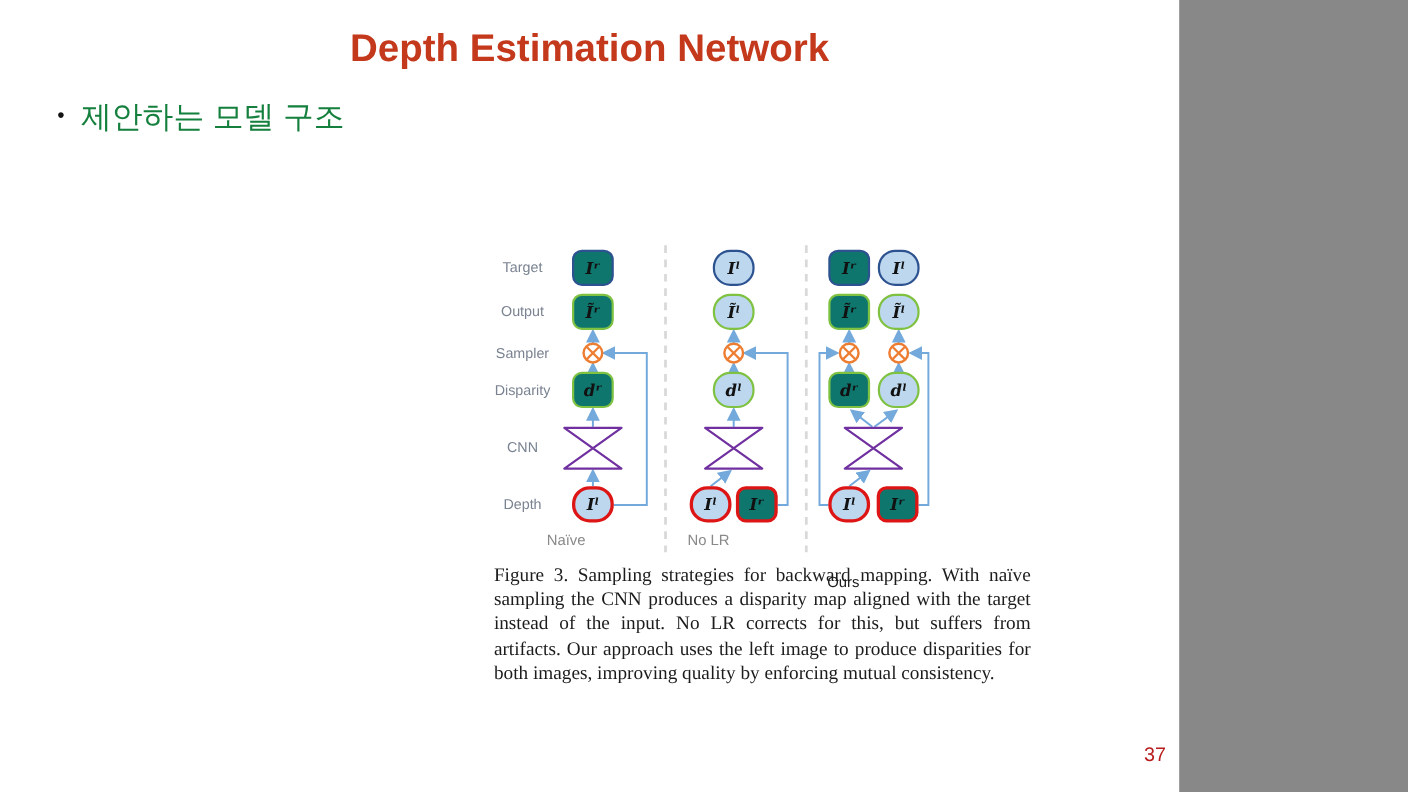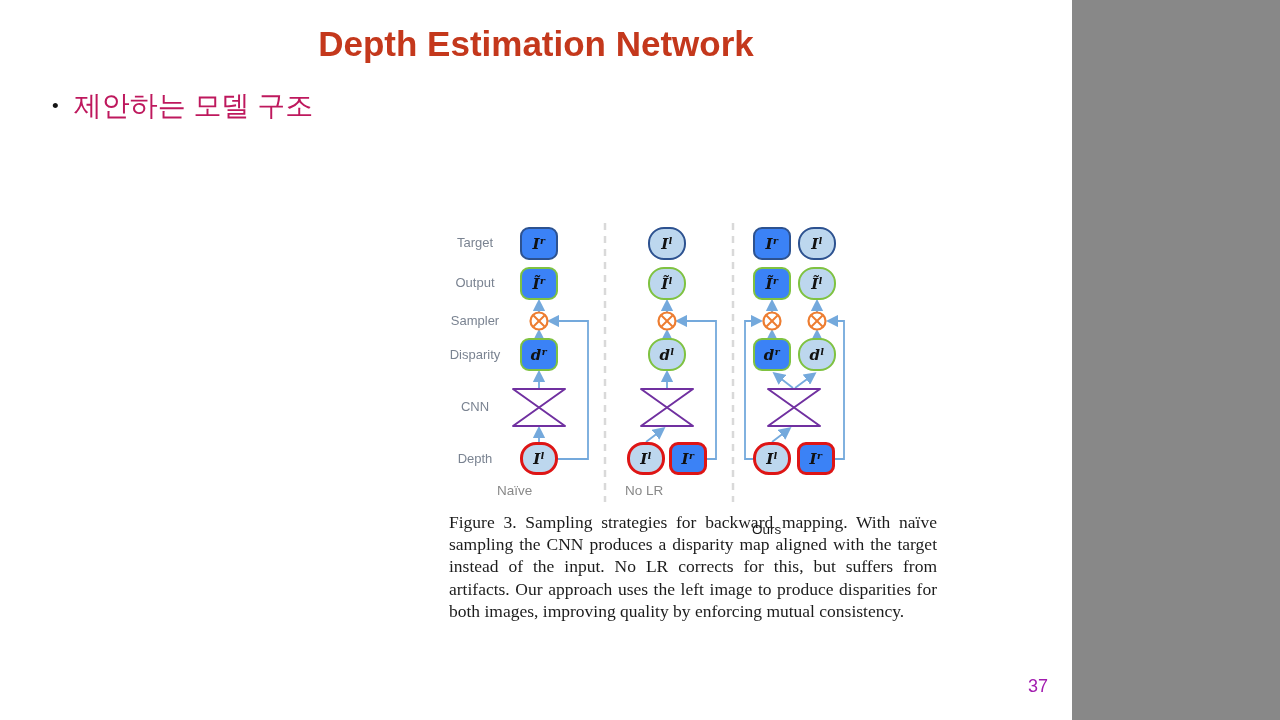--- a/index.html
+++ b/index.html
@@ -2,46 +2,46 @@
 <html><head>
 <meta charset="utf-8">
 <style>
   html,body{margin:0;padding:0;background:#888;}
   .slide{position:relative;width:1072px;height:720px;background:#ffffff;overflow:hidden;
          font-family:"Liberation Sans",sans-serif;}
   .title{position:absolute;left:0;right:0;top:25px;text-align:center;
          font:700 35px/1.1 "Liberation Sans",sans-serif;color:#C4381C;}
   .bullet-row{position:absolute;left:52px;top:90px;display:flex;align-items:center;gap:15px;}
   .bullet-marker{font-size:19px;color:#141414;}
-  .bullet-text{font:400 28px/1.15 "Liberation Sans",sans-serif;color:#be185d;}
+  .bullet-text{font:400 28px/1.15 "Liberation Sans",sans-serif;color:#15803d;}
   .fig-svg{position:absolute;left:0;top:0;pointer-events:none;}
   .dash{stroke:#D9D9D9;stroke-width:2.5;stroke-dasharray:7 6;}
   .bl{stroke:#74A9DC;stroke-width:1.8;fill:none;}
   .cnnshape{stroke:#7030A0;stroke-width:2;fill:none;stroke-linejoin:round;}
   .samp{stroke:#ED7D31;fill:#ffffff;stroke-width:2.2;}
   .sampx{stroke:#ED7D31;stroke-width:2;}
   .rowlabel{position:absolute;left:420px;width:110px;text-align:center;
             font:400 13px/16px "Liberation Sans",sans-serif;color:#7A8391;}
   .fbox{position:absolute;width:38px;height:33px;border-radius:9px;box-sizing:border-box;
         display:flex;align-items:center;justify-content:center;
         font:700 italic 15px "DejaVu Serif",serif;color:#111;}
-  .fill-pink{background:#3b82f6;}
+  .fill-pink{background:#0f766e;}
   .fill-blue{background:#BDD7EE;border-radius:16px;}
   .b-navy{border:2.5px solid #2D5290;}
   .b-green{border:2.5px solid #7FC241;}
   .b-red{border:3px solid #DE1515;}
   .collabel{position:absolute;top:483px;width:84px;text-align:left;
             font:400 13.5px/16px "Liberation Sans",sans-serif;color:#898989;}
   .collabel.ours{color:#1a1a1a;font-weight:400;margin-top:39px;}
   .caption{position:absolute;left:405px;top:511px;width:488px;text-align:justify;
            font:400 17.5px/22.2px "Liberation Serif",serif;color:#1c1c1c;margin-left:44px;}
   .citation{position:absolute;left:14px;top:694px;
             font:400 15px/18px "Liberation Sans",sans-serif;color:#0f0f0f;}
-  .pagenum{position:absolute;right:24px;top:676px;
-           font:400 18px/20px "Liberation Sans",sans-serif;color:#a21caf;}
+  .pagenum{position:absolute;right:12px;top:676px;
+           font:400 18px/20px "Liberation Sans",sans-serif;color:#b91c1c;}
 </style>
 </head>
 <body>
 
 <div class="slide">
 
   <div class="title">Depth Estimation Network</div>
 
   <div class="bullet-row">
     <span class="bullet-marker">•</span>

